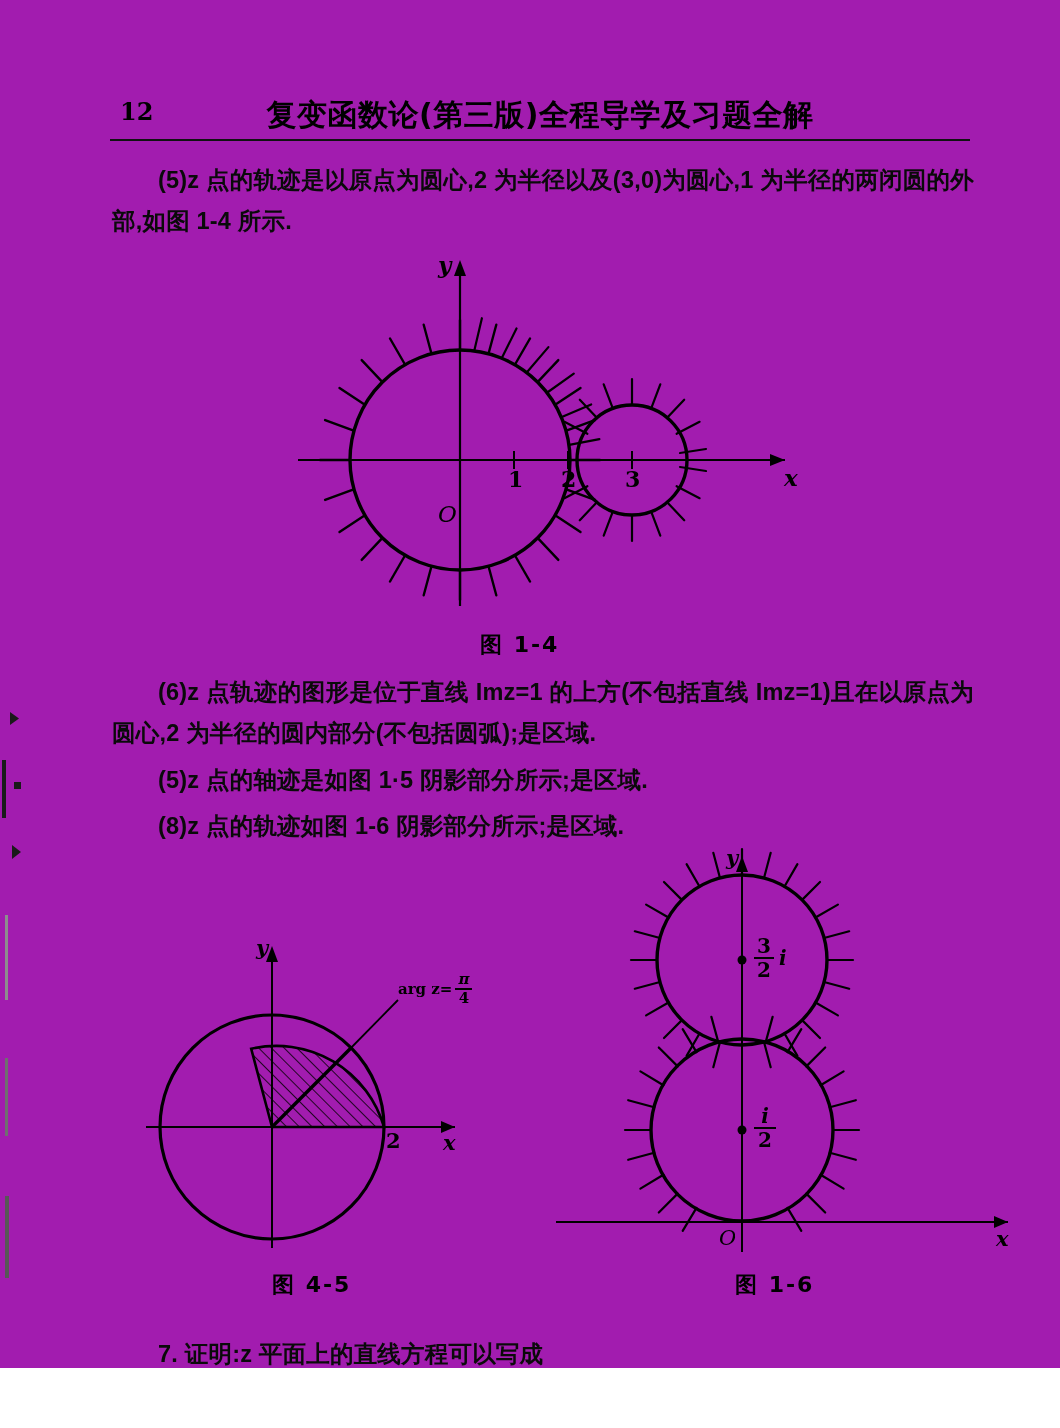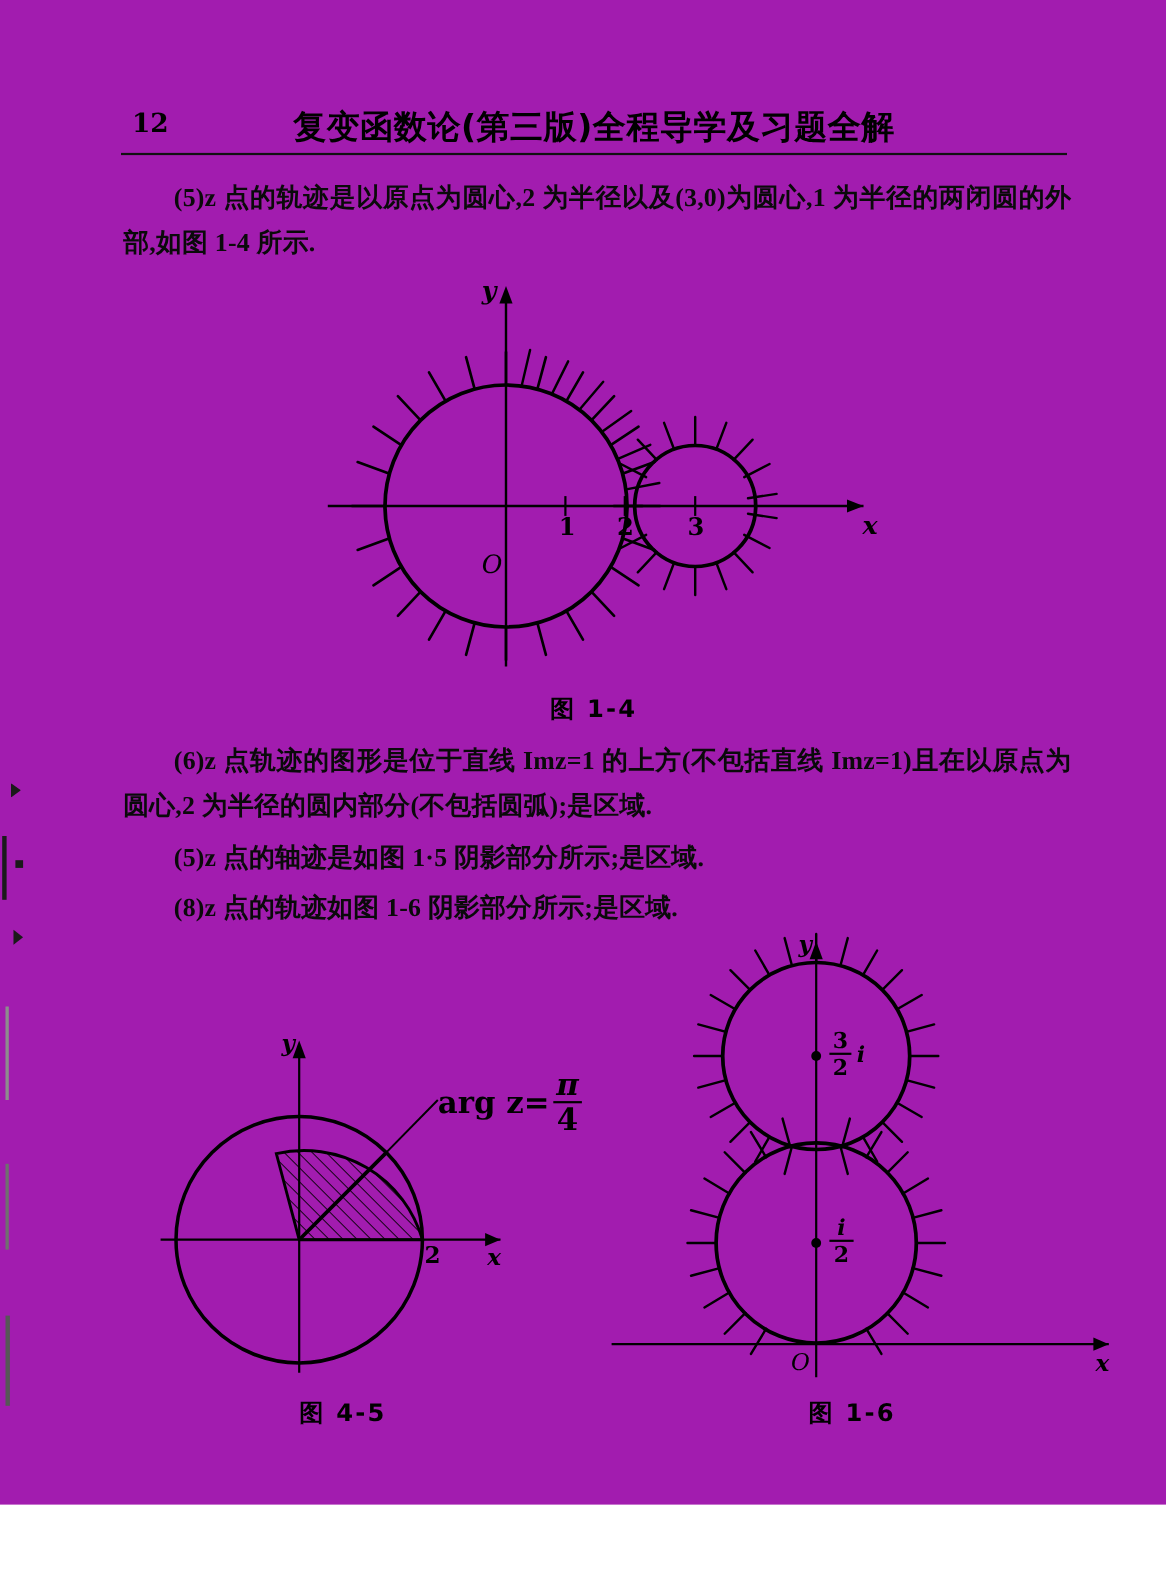--- a/index.html
+++ b/index.html
@@ -53,21 +53,21 @@
     width: 860px;
     height: 0;
     border-top: 2.5px solid #111;
   }
 
   
   .para {
     position: absolute;
     font-size: 23.5px;
     line-height: 41px;
-    font-family: Liberation Serif, serif;
+    font-family: Liberation Sans, sans-serif;
     font-weight: bold;
     letter-spacing: 0.2px;
     color: #0a0a0a;
     text-align: justify;
   }
 
   #para5 { left: 112px; top: 160px; width: 862px; }
   #para6 { left: 112px; top: 672px; width: 862px; }
   #para7 { left: 112px; top: 760px; width: 862px; }
   #para8 { left: 112px; top: 806px; width: 862px; }
@@ -88,21 +88,21 @@
 
   
   .fig-caption {
     position: absolute;
     font-size: 22px;
     font-family: "DejaVu Sans", "Liberation Sans", sans-serif;
     font-weight: bold;
     letter-spacing: 2px;
     white-space: nowrap;
   }
-  #cap14 { left: 500px; top: 630px; text-align: center; }
+  #cap14 { left: 480px; top: 630px; text-align: center; }
   #cap15 { left: 272px; top: 1270px; }
   #cap16 { left: 735px; top: 1270px; }
 
   
   .figure { position: absolute; }
   #fig14 { left: 280px; top: 248px; width: 540px; height: 375px; }
   #fig15 { left: 140px; top: 930px; width: 390px; height: 330px; }
   #fig16 { left: 556px; top: 840px; width: 470px; height: 420px; }
 
   svg { display: block; overflow: visible; }
@@ -266,21 +266,21 @@
 
       <line x1="132" y1="197" x2="211.2" y2="117.8" stroke="#000" stroke-width="3.4"></line>
 
       <line x1="205" y1="124" x2="258" y2="70" stroke="#000" stroke-width="1.8"></line>
     </svg>
 
     <div style="position:absolute; left:116px; top:5px; font-size:21px; font-style:italic; font-weight:bold; font-family:'DejaVu Serif','Liberation Serif',serif;">y</div>
     <div style="position:absolute; left:303px; top:200px; font-size:21px; font-style:italic; font-weight:bold; font-family:'DejaVu Serif','Liberation Serif',serif;">x</div>
     <div style="position:absolute; left:246px; top:198px; font-size:21px; font-weight:bold; font-family:'DejaVu Serif','Liberation Serif',serif;">2</div>
 
-    <div style="position:absolute; left:258px; top:42px; font-size:28px; font-family:'DejaVu Serif','Liberation Serif',serif; font-weight:bold; white-space:nowrap; display:flex; align-items:center;">
+    <div style="position:absolute; left:258px; top:42px; font-size:15px; font-family:'DejaVu Serif','Liberation Serif',serif; font-weight:bold; white-space:nowrap; display:flex; align-items:center;">
       <span>arg z=</span>
       <span style="display:inline-flex; flex-direction:column; align-items:center; margin-left:3px; line-height:1;">
         <span style="font-style:italic; padding:0 3px 1px 3px;">π</span>
         <span style="display:block; width:100%; border-top:2px solid #000;"></span>
         <span style="padding:1px 3px 0 3px;">4</span>
       </span>
     </div>
   </div>
 
   <div class="fig-caption" id="cap15">图 4-5</div>
@@ -365,15 +365,18 @@
       <span style="display:inline-flex; flex-direction:column; align-items:center; line-height:1;">
         <span style="font-style:italic; padding:0 4px 1px 4px;">i</span>
         <span style="display:block; width:100%; border-top:2px solid #000;"></span>
         <span style="padding:1px 4px 0 4px;">2</span>
       </span>
     </div>
   </div>
 
   <div class="fig-caption" id="cap16">图 1-6</div>
 
+  <div class="para" id="para-q7">
+    <span>7. 证明:z 平面上的直线方程可以写成</span>
+  </div>
 
 
 </div>
 
 </body></html>

